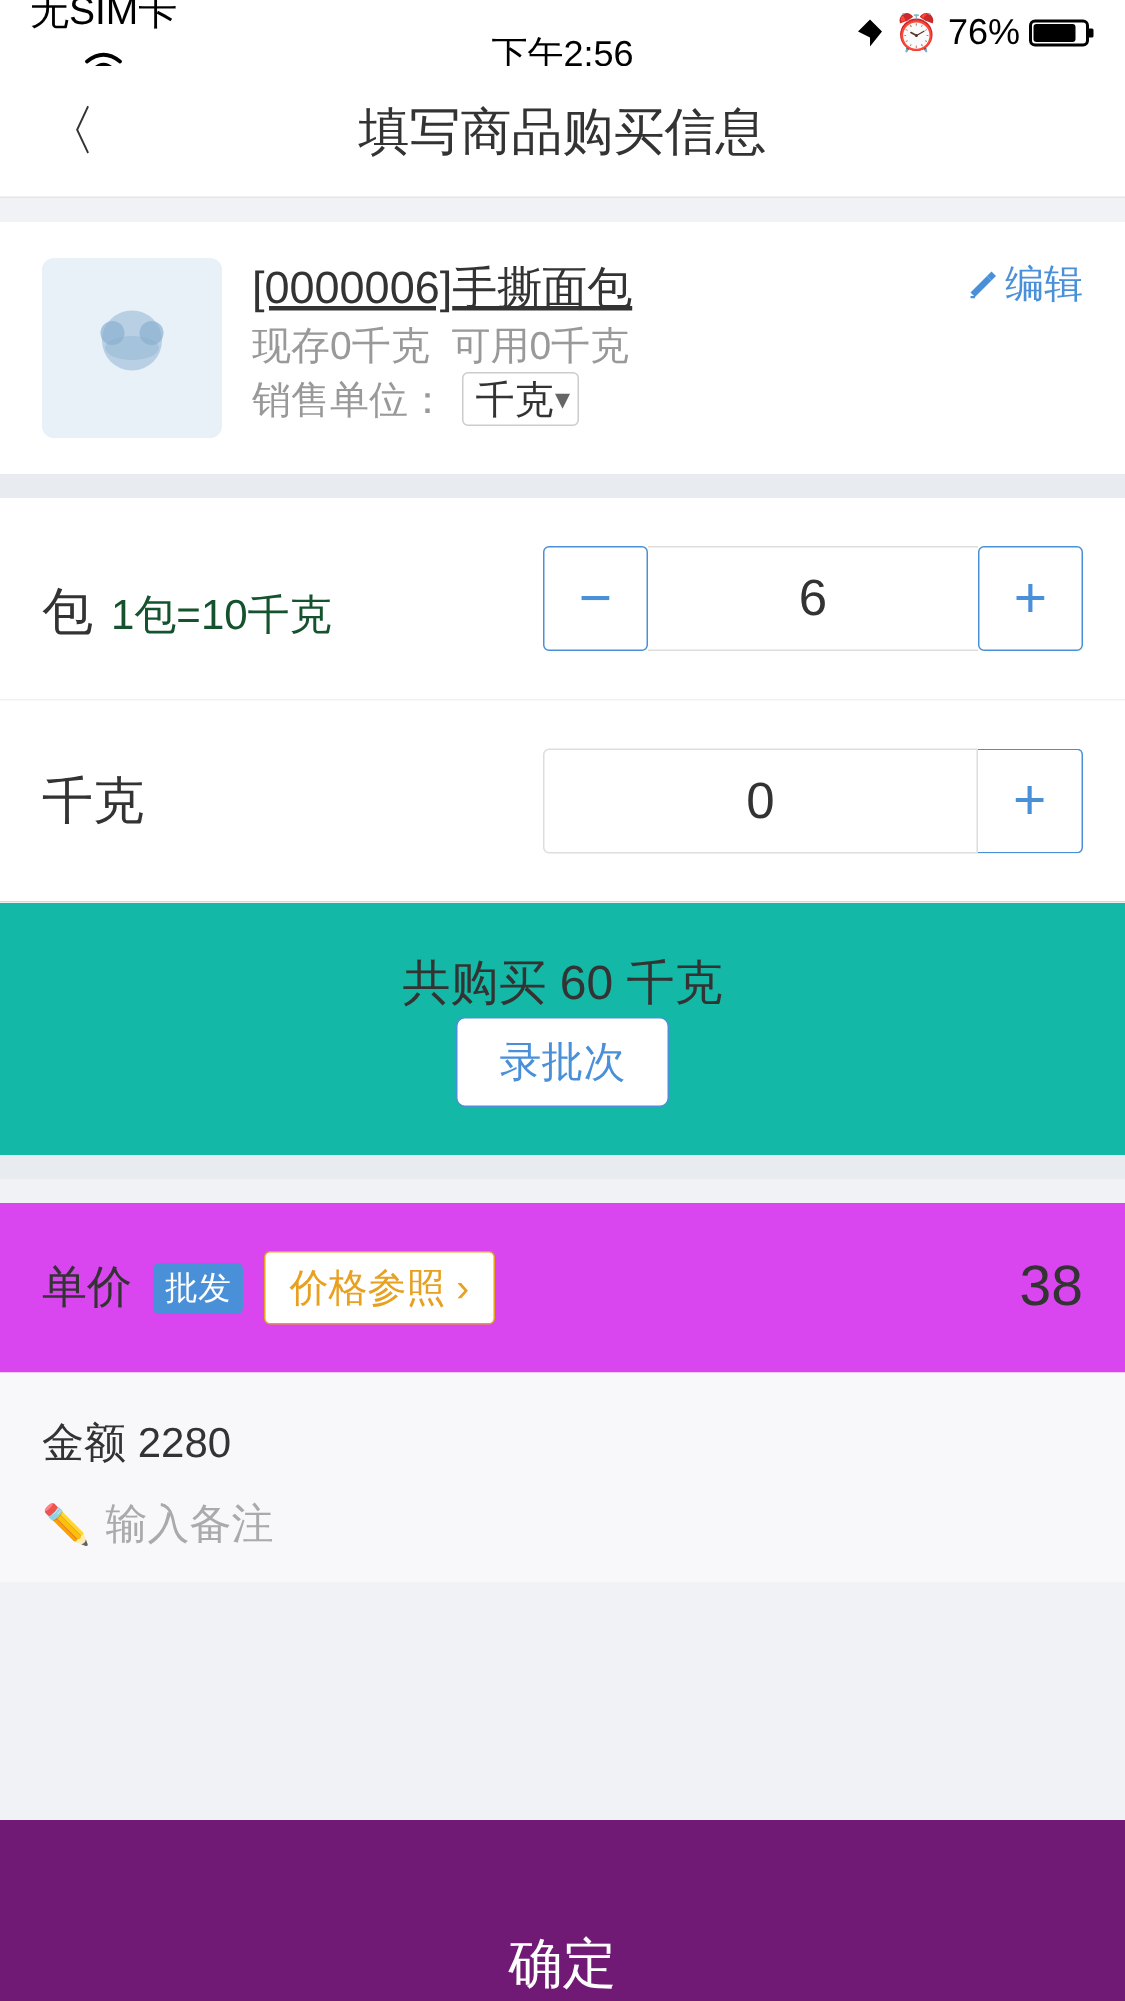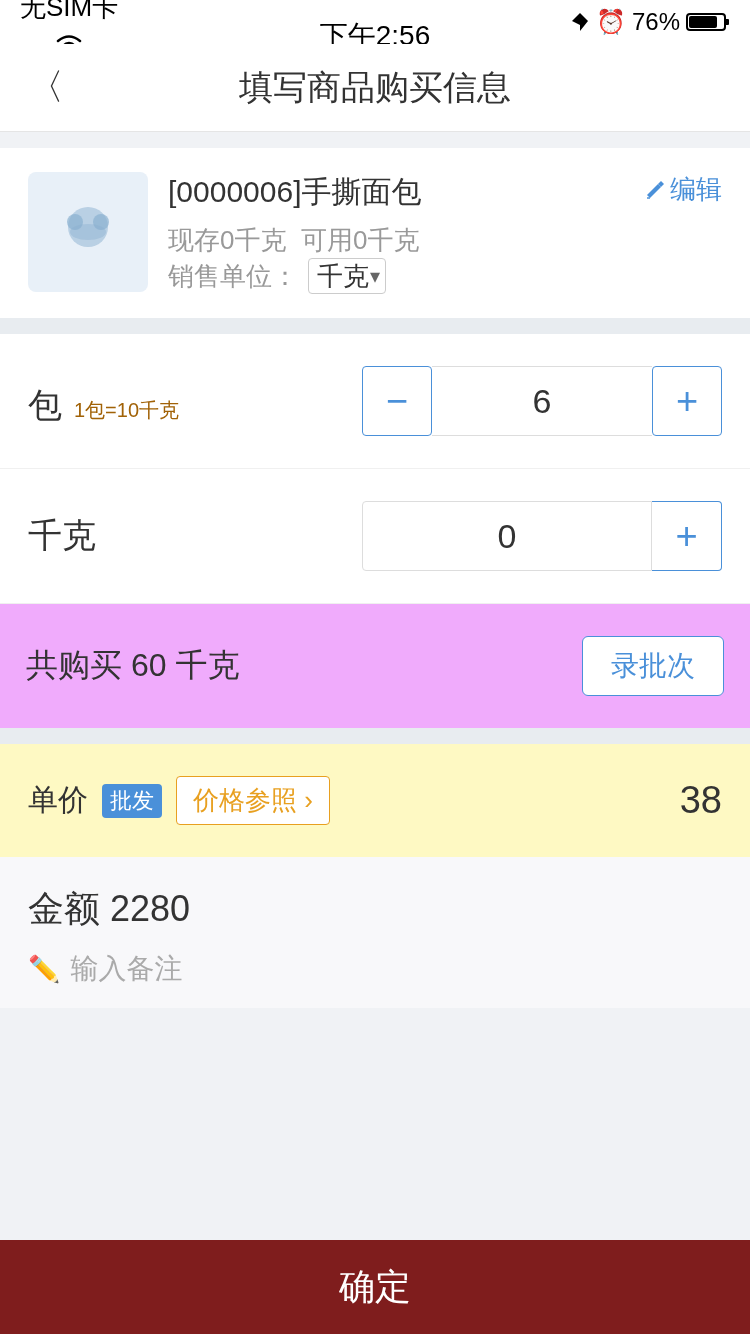--- a/index.html
+++ b/index.html
@@ -25,21 +25,21 @@
     }
     .status-left {
       display: flex;
       align-items: center;
       gap: 8px;
       font-size: 26px;
       color: #000;
       flex-direction: column;
     }
     .status-center {
-      font-size: 28px;
+      font-size: 24px;
       font-weight: 500;
       color: #000;
       position: absolute;
       left: 50%;
       transform: translateX(-50%);
       margin-top: 28px;
     }
     .status-right {
       display: flex;
       align-items: center;
@@ -94,21 +94,21 @@
       color: #8ab0d0;
       font-size: 40px;
     }
     .product-info {
       flex: 1;
     }
     .product-name {
       font-size: 30px;
       color: #333;
       font-weight: 500;
-      margin-bottom: 10px;
+      text-decoration: underline;
     }
     .product-stock {
       font-size: 26px;
       color: #999;
     }
     .product-unit-row {
       display: flex;
       align-items: center;
       gap: 10px;
       font-size: 26px;
@@ -166,22 +166,22 @@
       justify-content: space-between;
     }
     .qty-label {
       font-size: 34px;
       color: #333;
       display: flex;
       align-items: baseline;
       gap: 12px;
     }
     .qty-hint {
-      font-size: 20px;
-      color: #a16207;
+      font-size: 28px;
+      color: #14532d;
       margin-top: 24px;
     }
     .qty-controls {
       display: flex;
       align-items: center;
       gap: 0;
     }
     .qty-btn {
       width: 70px;
       height: 70px;
@@ -212,45 +212,47 @@
       border: 1px solid #ddd;
       text-align: center;
       font-size: 34px;
       color: #333;
       background: #fff;
       border-radius: 4px 0 0 4px;
     }
 
     
     .total-section {
-      background: #f0abfc;
-      padding: 32px 26px;
+      background: #14b8a6;
+      padding: 32px 12px;
       display: flex;
       align-items: center;
       justify-content: space-between;
       border-top: 1px solid #f0f0f0;
+      flex-direction: column;
     }
     .total-text {
       font-size: 32px;
       color: #333;
     }
     .batch-btn {
       border: 1px solid #4a90d9;
       color: #4a90d9;
       font-size: 28px;
       padding: 10px 28px;
       border-radius: 6px;
       background: #fff;
       cursor: pointer;
     }
 
     
     .price-section {
-      background: #fef9c3;
+      background: #d946ef;
       padding: 32px 28px;
+      margin-top: 16px;
       display: flex;
       align-items: center;
       justify-content: space-between;
     }
     .price-left {
       display: flex;
       align-items: center;
       gap: 14px;
     }
     .price-label {
@@ -282,21 +284,21 @@
       color: #333;
       font-weight: 500;
     }
 
     
     .amount-section {
       background: #f8f8fa;
       padding: 28px 28px 20px;
     }
     .amount-row {
-      font-size: 36px;
+      font-size: 28px;
       color: #333;
       font-weight: 500;
       margin-bottom: 16px;
     }
     .note-row {
       display: flex;
       align-items: center;
       gap: 10px;
       color: #aaa;
       font-size: 28px;
@@ -310,24 +312,24 @@
     .bottom-spacer {
       height: 300px;
       background: #f0f2f5;
     }
 
     
     .confirm-bar {
       position: fixed;
       bottom: 0;
       width: 750px;
-      height: 94px;
-      background: #7f1d1d;
-      display: flex;
-      align-items: center;
+      height: 121px;
+      background: #701a75;
+      display: flex;
+      align-items: flex-end;
       justify-content: center;
       cursor: pointer;
     }
     .confirm-text {
       font-size: 36px;
       color: #fff;
       font-weight: 500;
     }
   </style>
 </head>

